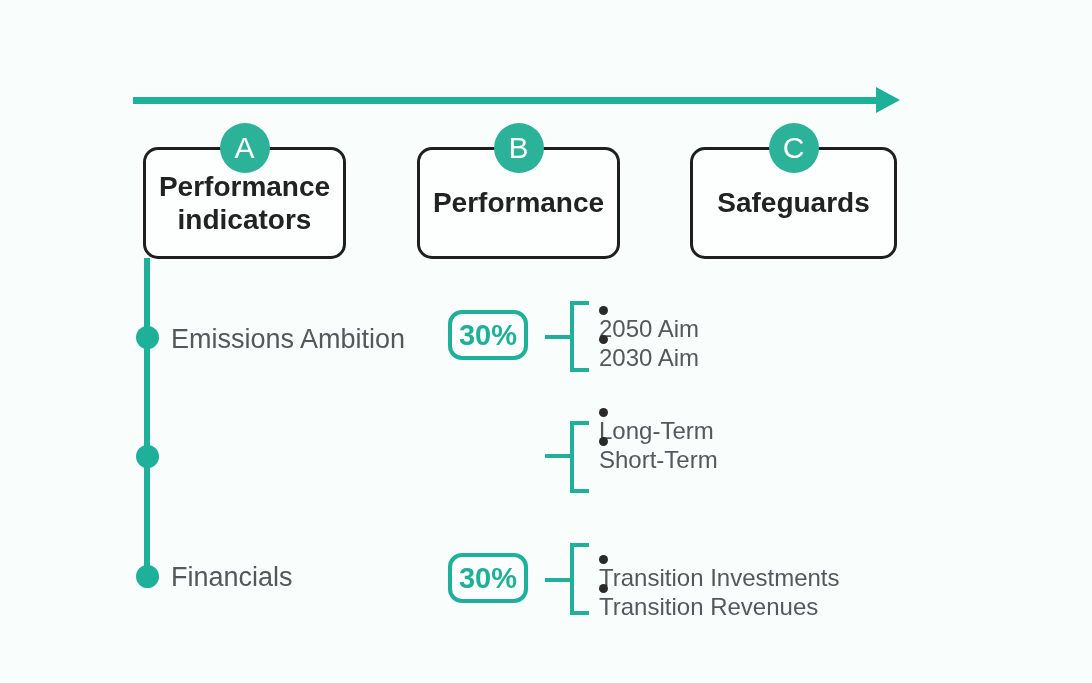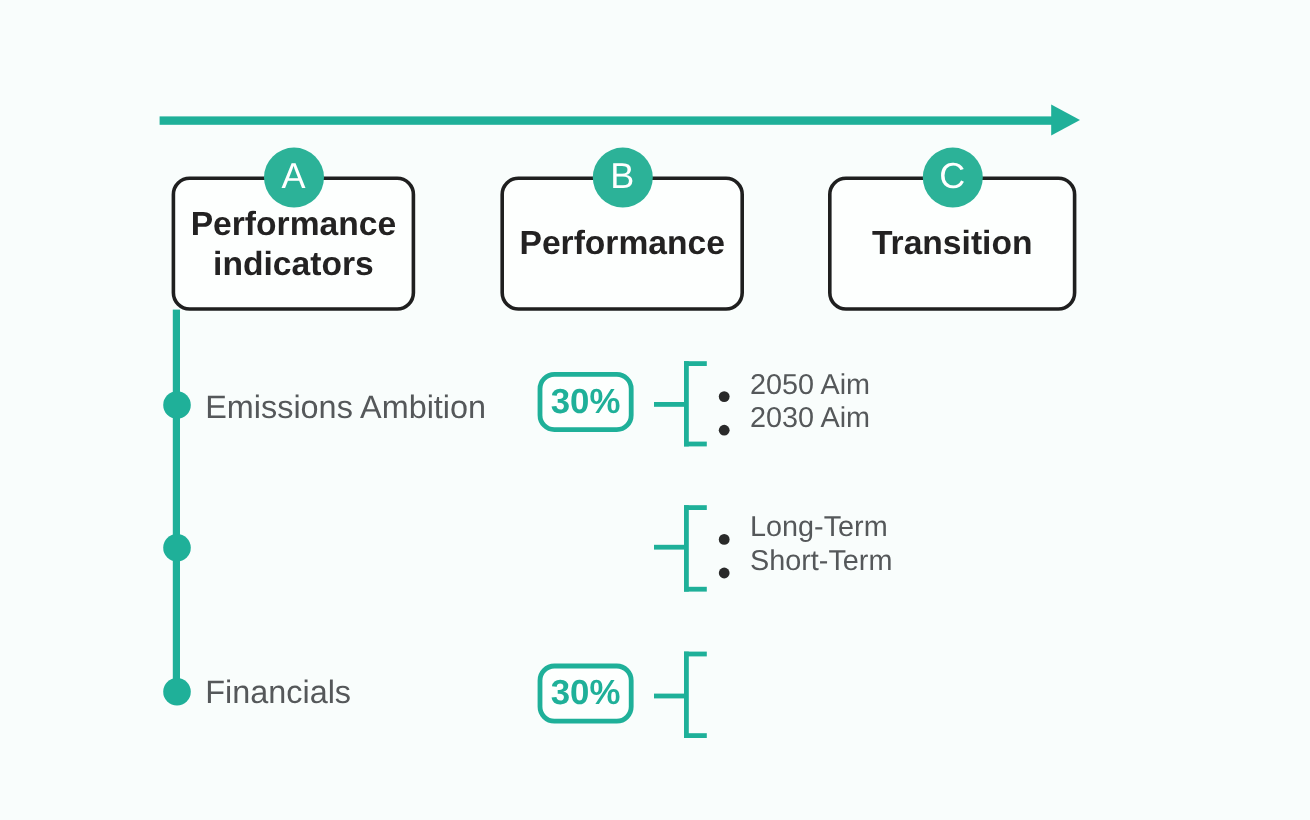--- a/index.html
+++ b/index.html
@@ -124,22 +124,23 @@
     box-sizing: border-box;
     background: transparent;
   }
   
   .bullet-list {
     position: absolute;
     left: 599px;
   }
   .bullet-item {
     display: flex;
-    align-items: flex-end;
+    align-items: flex-start;
     height: 28.5px;
+    flex-direction: column;
   }
   .bullet-dot {
     width: 9px; height: 9px;
     border-radius: 50%;
     background: #2a2a2a;
     margin-right: 17px;
     flex: 0 0 auto;
   }
   .bullet-text {
     font-size: 24px;
@@ -158,21 +159,21 @@
   <div class="step-box box-a">
     <div class="step-badge">A</div>
     <div class="title">Performance indicators</div>
   </div>
   <div class="step-box box-b">
     <div class="step-badge">B</div>
     <div class="title">Performance</div>
   </div>
   <div class="step-box box-c">
     <div class="step-badge">C</div>
-    <div class="title">Transition</div>
+    <div class="title">Safeguards</div>
   </div>
 
   <div class="vline"></div>
   <div class="timeline-dot" style="top:326px;"></div>
   <div class="timeline-dot" style="top:445px;"></div>
   <div class="timeline-dot" style="top:565px;"></div>
 
   <div class="row-label" style="top:324px;">Emissions Ambition</div>
   <div class="percent-pill" style="top:310px;">30%</div>
   <div class="bracket-stub" style="top:335px;"></div>
@@ -183,29 +184,39 @@
       <span class="bullet-text">2050 Aim</span>
     </div>
     <div class="bullet-item">
       <span class="bullet-dot"></span>
       <span class="bullet-text">2030 Aim</span>
     </div>
   </div>
 
   <div class="bracket-stub" style="top:454px;"></div>
   <div class="bracket" style="top:421px;height:72px;"></div>
-  <div class="bullet-list" style="top:425px;">
+  <div class="bullet-list" style="top:408px;">
     <div class="bullet-item">
       <span class="bullet-dot"></span>
       <span class="bullet-text">Long-Term</span>
     </div>
     <div class="bullet-item">
       <span class="bullet-dot"></span>
       <span class="bullet-text">Short-Term</span>
     </div>
   </div>
 
   <div class="row-label" style="top:562px;">Financials</div>
   <div class="percent-pill" style="top:553px;">30%</div>
   <div class="bracket-stub" style="top:578px;"></div>
   <div class="bracket" style="top:543px;height:72px;"></div>
+  <div class="bullet-list" style="top:555px;">
+    <div class="bullet-item">
+      <span class="bullet-dot"></span>
+      <span class="bullet-text">Transition Investments</span>
+    </div>
+    <div class="bullet-item">
+      <span class="bullet-dot"></span>
+      <span class="bullet-text">Transition Revenues</span>
+    </div>
+  </div>
 
 </div>
 
 </body></html>

